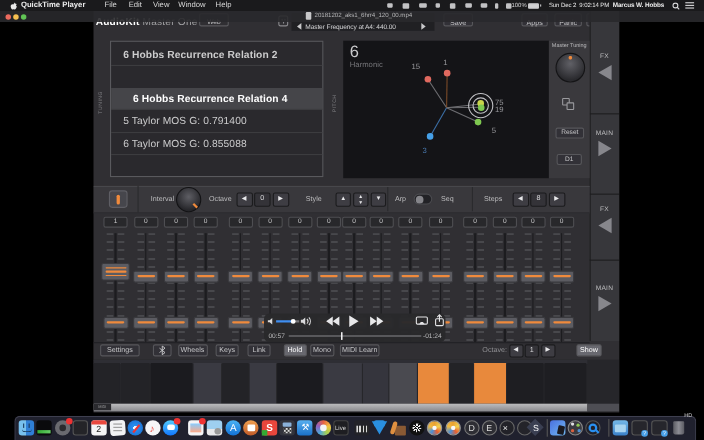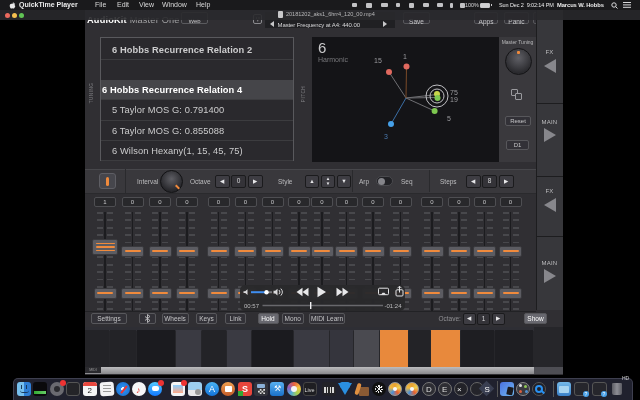--- a/index.html
+++ b/index.html
@@ -59,24 +59,23 @@
 <div class="ab" style="left:459px;top:117.5px;width:0;height:0;border-top:7px solid transparent;border-bottom:7px solid transparent;border-left:12px solid #87878c;"></div>
 <div class="ab" style="left:451px;top:177.5px;width:27px;font-size:6px;color:#bcbcbe;text-align:center;letter-spacing:0.2px;">FX</div>
 <div class="ab" style="left:459px;top:188px;width:0;height:0;border-top:7px solid transparent;border-bottom:7px solid transparent;border-right:12px solid #87878c;"></div>
 <div class="ab" style="left:451px;top:249.5px;width:27px;font-size:6px;color:#bcbcbe;text-align:center;letter-spacing:0.2px;">MAIN</div>
 <div class="ab" style="left:459px;top:259px;width:0;height:0;border-top:7px solid transparent;border-bottom:7px solid transparent;border-left:12px solid #87878c;"></div>
 <div class="ab" style="left:451px;top:93px;width:27px;height:1px;background:#1d1d1f;"></div>
 <div class="ab" style="left:451px;top:166px;width:27px;height:1px;background:#1d1d1f;"></div>
 <div class="ab" style="left:451px;top:226px;width:27px;height:1px;background:#1d1d1f;"></div>
 <div class="ab" style="left:15px;top:27px;width:194px;height:124px;background:#2a292d;border:1px solid #59595d;"></div>
 <div class="ab" style="left:16px;top:29.5px;width:192px;height:20.3px;border-bottom:1px solid #3c3c3f;color:#cccccd;font-size:9.3px;letter-spacing:0.1px;font-weight:700;line-height:20px;padding-left:11px;">6 Hobbs Recurrence Relation 2</div>
-<div class="ab" style="left:16px;top:70.1px;width:192px;height:20.3px;background:#454549;border-bottom:1px solid #3c3c3f;color:#ffffff;font-size:9.3px;letter-spacing:0.1px;font-weight:700;line-height:20px;padding-left:1px;">6 Hobbs Recurrence Relation 4</div>
+<div class="ab" style="left:16px;top:70.1px;width:192px;height:20.3px;background:#454549;border-bottom:1px solid #3c3c3f;color:#ffffff;font-size:9.3px;letter-spacing:0.1px;font-weight:700;line-height:20px;padding-left:20px;">6 Hobbs Recurrence Relation 4</div>
 <div class="ab" style="left:16px;top:90.39999999999999px;width:192px;height:20.3px;border-bottom:1px solid #3c3c3f;color:#cccccd;font-size:9.3px;letter-spacing:0.1px;font-weight:400;line-height:20px;padding-left:11px;">5 Taylor MOS G: 0.791400</div>
 <div class="ab" style="left:16px;top:110.69999999999999px;width:192px;height:20.3px;border-bottom:1px solid #3c3c3f;color:#cccccd;font-size:9.3px;letter-spacing:0.1px;font-weight:400;line-height:20px;padding-left:11px;">6 Taylor MOS G: 0.855088</div>
-<div class="ab" style="left:16px;top:131.0px;width:192px;height:20.3px;border-bottom:1px solid #3c3c3f;color:#cccccd;font-size:9.3px;letter-spacing:0.1px;font-weight:400;line-height:20px;padding-left:11px;">6 Wilson Hexany(1, 15, 45, 75)</div>
 <div class="ab" style="left:-8px;top:79px;width:30px;height:8px;color:#808084;font-size:4.6px;line-height:8px;transform:rotate(-90deg);text-align:center;letter-spacing:0.5px;">TUNING</div>
 <div class="ab" style="left:227px;top:27px;width:187px;height:125px;background:#141417;"></div>
 <div class="ab" style="left:233px;top:29px;font-size:15px;color:#cacacc;font-weight:400;">6</div>
 <div class="ab" style="left:233px;top:46px;font-size:7px;color:#77777b;">Harmonic</div>
 <div class="ab" style="left:204px;top:80px;width:30px;height:8px;color:#808084;font-size:4.6px;line-height:8px;transform:rotate(-90deg);text-align:center;letter-spacing:0.5px;">PITCH</div>
 <svg class="ab" style="left:227px;top:27px;" width="187" height="125" viewBox="0 0 187 125">
 <g stroke="#6e6e72" stroke-width="1" fill="none">
 <line x1="94" y1="61" x2="77" y2="35"></line>
 <line x1="94" y1="61" x2="125" y2="57.5"></line>
 <line x1="94" y1="61" x2="125.5" y2="60.5"></line>

